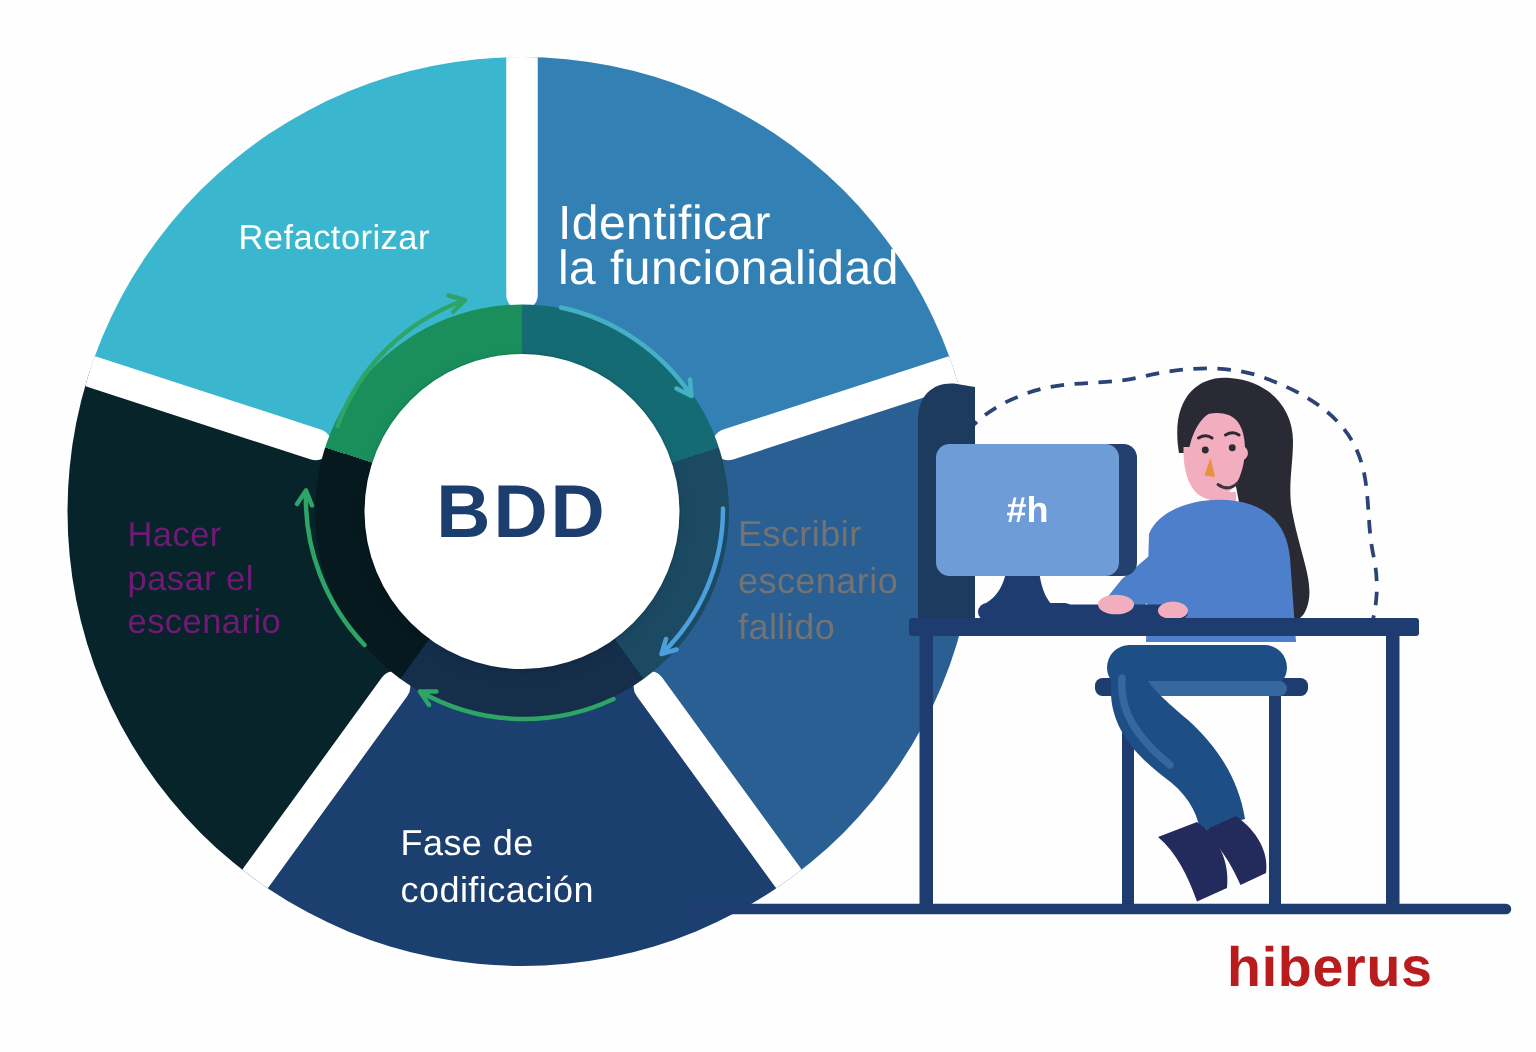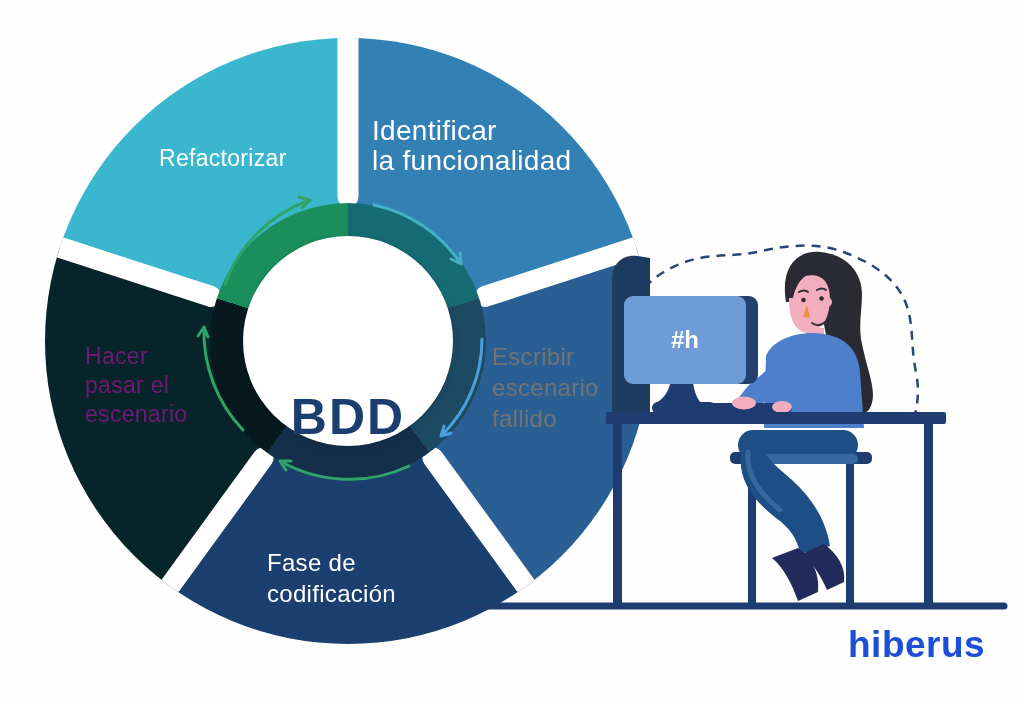--- a/index.html
+++ b/index.html
@@ -9,27 +9,27 @@
   #wheel{position:absolute;left:45px;top:38px;width:606px;height:606px;
          border-radius:50%;overflow:hidden;}
   .gap-bar{position:absolute;left:50%;top:50%;width:21px;height:178px;background:#fff;
            border-radius:11px;
            transform:translate(-50%,-50%) rotate(var(--a)) translateY(-223px);}
   #ring{position:absolute;left:348px;top:341px;width:276px;height:276px;margin-left:-138px;
         margin-top:-138px;border-radius:50%;}
   #hub{position:absolute;left:348px;top:341px;width:210px;height:210px;margin-left:-105px;
        margin-top:-105px;border-radius:50%;background:#fff;
        box-shadow:0 0 0 1px rgba(0,0,0,.05),0 3px 10px rgba(0,0,0,.10);
-       display:flex;align-items:flex-end;justify-content:center;}
+       display:flex;align-items:center;justify-content:center;}
   #hub .bdd{font-size:50px;font-weight:bold;letter-spacing:2px;}
   
   .seg-label{position:absolute;white-space:pre-line;font-size:23px;line-height:30px;
              letter-spacing:.3px;}
   #lab-refactorizar{left:159px;top:143px;}
-  #lab-identificar{left:372px;top:116px;font-size:28px;}
+  #lab-identificar{left:372px;top:133px;font-size:32px;}
   #lab-escribir{left:492px;top:341px;font-size:24px;line-height:31px;}
   #lab-fase{left:267px;top:547px;font-size:24px;line-height:31px;}
   #lab-hacer{left:85px;top:342px;line-height:29px;}
   
   svg.overlay{position:absolute;left:0;top:0;pointer-events:none;}
   #logo{position:absolute;left:818px;top:624px;font-size:37px;font-weight:bold;
         letter-spacing:.5px;}
 </style>
 </head>
 <body>
@@ -113,14 +113,14 @@
     <ellipse cx="744" cy="403" rx="12" ry="6.5" fill="#F2AEBF"></ellipse>
     <ellipse cx="782" cy="407" rx="10" ry="6" fill="#F2AEBF"></ellipse>
 
     <rect x="606" y="412" width="340" height="12" rx="2" fill="#1F3C70"></rect>
     <rect x="613" y="424" width="9" height="182" fill="#1F3C70"></rect>
     <rect x="924" y="424" width="9" height="182" fill="#1F3C70"></rect>
 
     <line x1="463" y1="606" x2="1004" y2="606" stroke-width="7" stroke-linecap="round" stroke="#1F3C70"></line>
   </svg>
 
-  <div id="logo" style="color: #1d4ed8; margin-left: 30px;">hiberus</div>
+  <div id="logo" style="color: #b91c1c;">hiberus</div>
 </div>
 
 </body></html>

